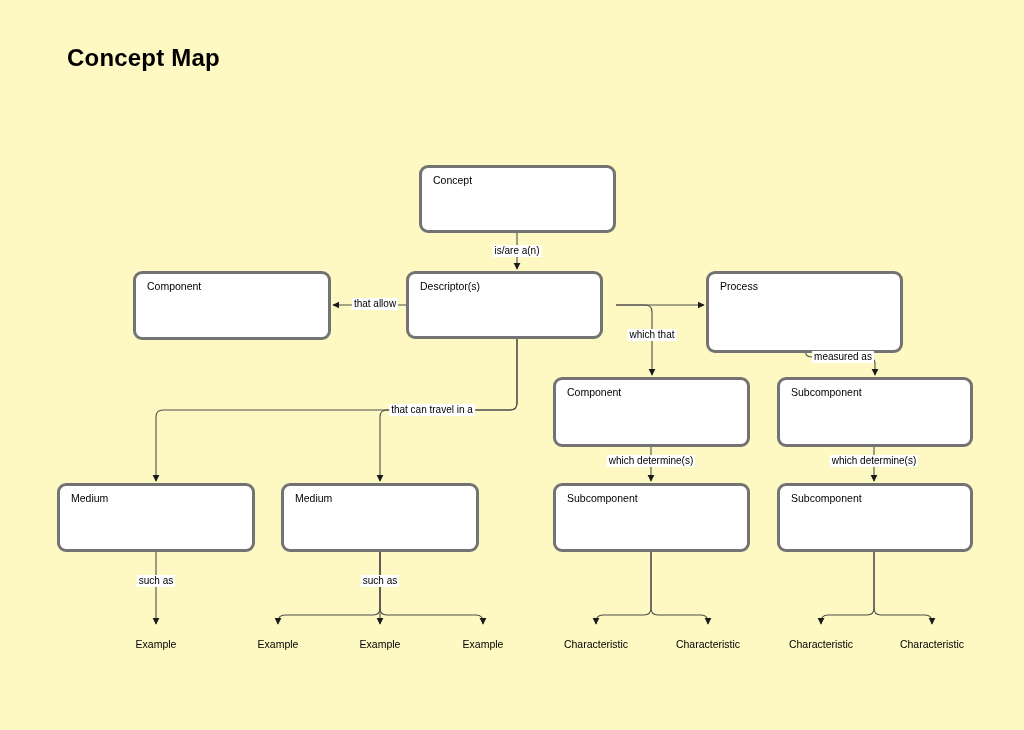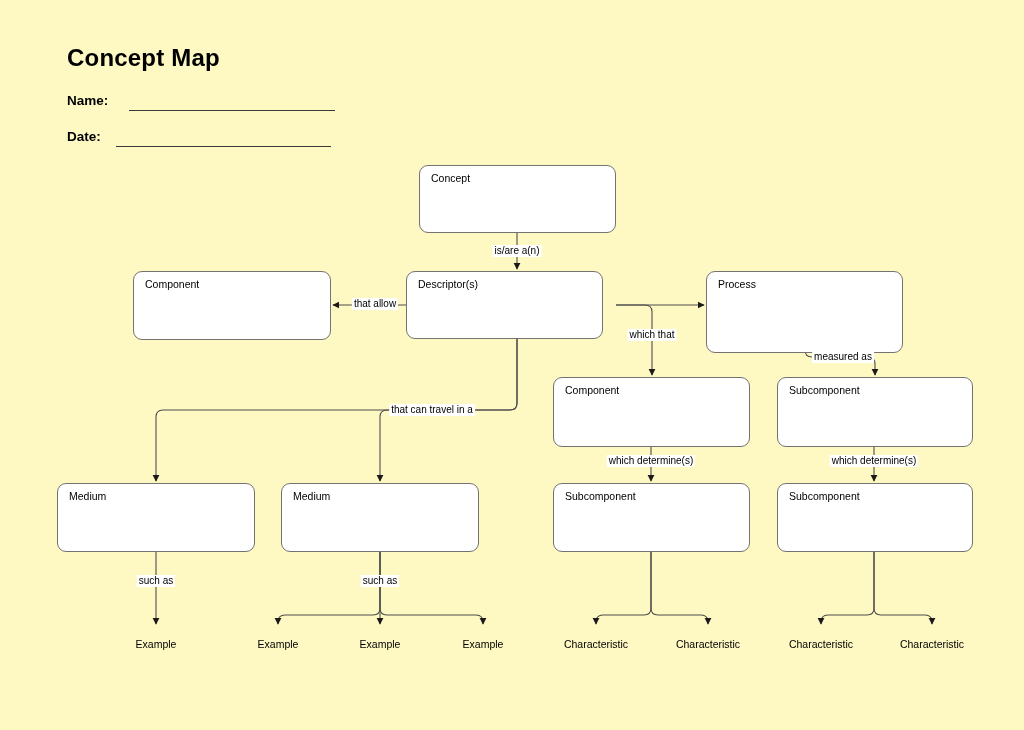--- a/index.html
+++ b/index.html
@@ -62,21 +62,21 @@
   svg#edges {
     position: absolute;
     left: 0; top: 0;
     width: 1024px;
     height: 730px;
     pointer-events: none;
   }
   .node {
     position: absolute;
     box-sizing: border-box;
-    border: 1px solid #737373;
+    border: 3px solid #737373;
     border-radius: 9px;
     background: #ffffff;
   }
   .node-label {
     position: absolute;
     left: 11px;
     top: 6px;
     font-size: 10.5px;
     color: #000000;
     line-height: 13px;
@@ -101,29 +101,21 @@
   }
 </style>
 </head>
 <body>
 
 <div id="page">
 
   <div id="header">
     <div id="title">Concept Map</div>
 
-    <div class="field-row" id="row-name">
-      <span class="field-label">Name:</span>
-      <span class="field-line"></span>
-    </div>
-
-    <div class="field-row" id="row-date">
-      <span class="field-label">Date:</span>
-      <span class="field-line"></span>
-    </div>
+
   </div>
 
   <div id="canvas">
 
     <svg id="edges" viewBox="0 0 1024 730" width="1024" height="730">
       <defs>
         <marker id="arrow" viewBox="0 0 10 10" refX="9" refY="5" markerWidth="6.5" markerHeight="6.5" orient="auto-start-reverse">
           <path d="M 0 0 L 10 5 L 0 10 z" fill="#1a1a1a"></path>
         </marker>
       </defs>

